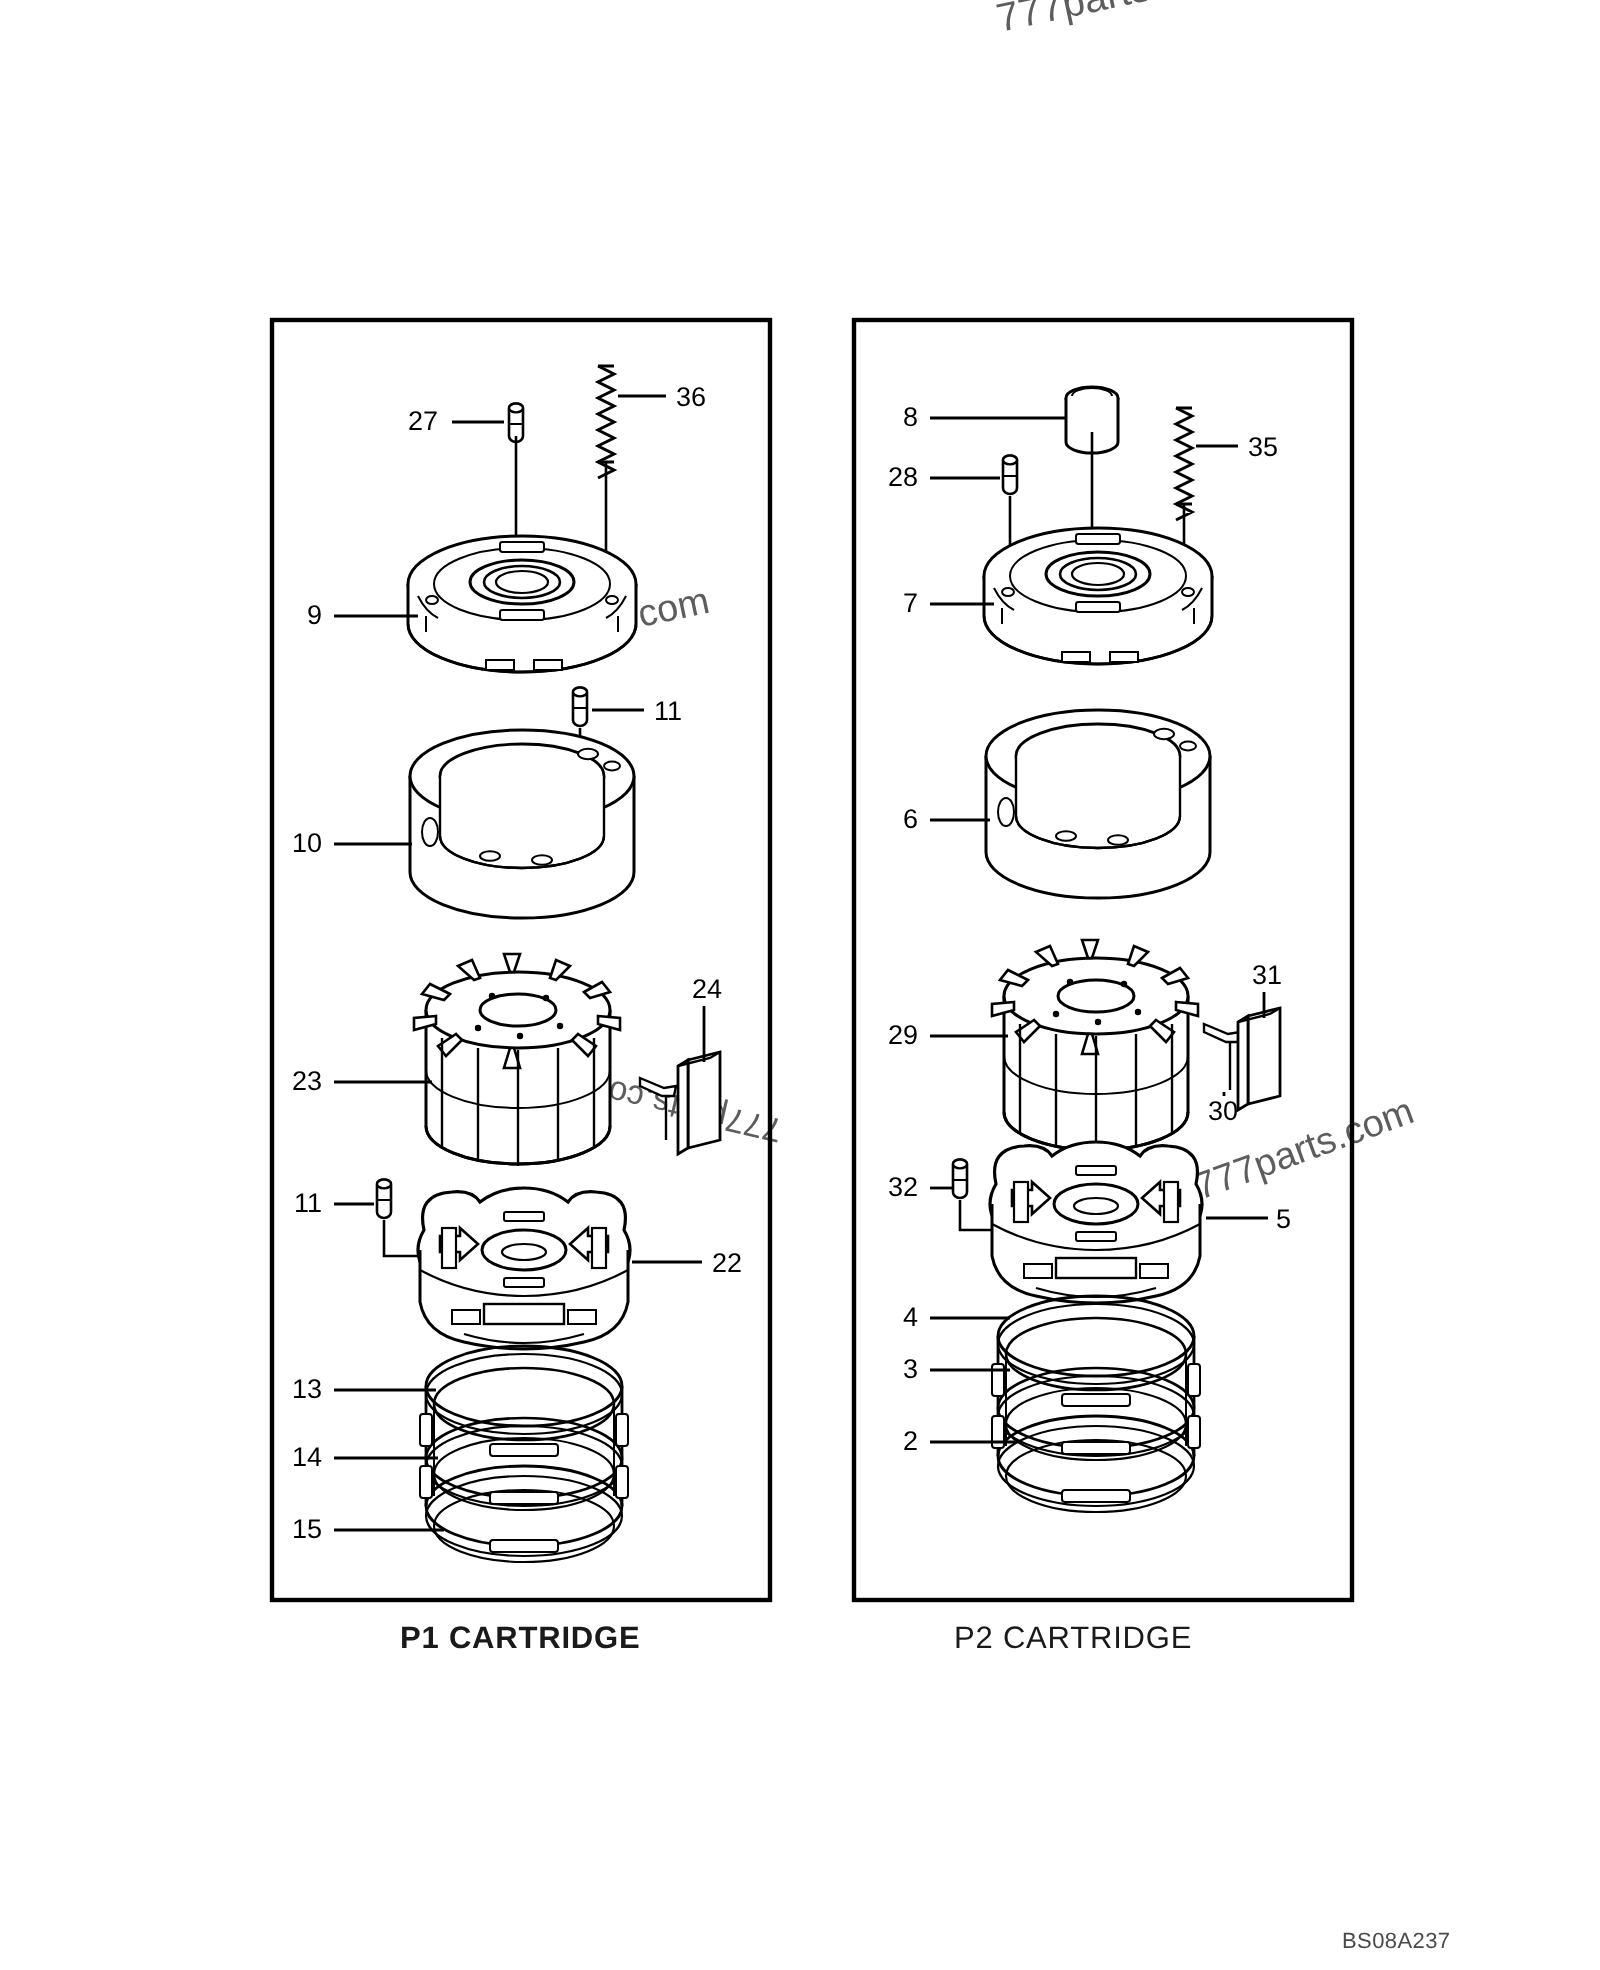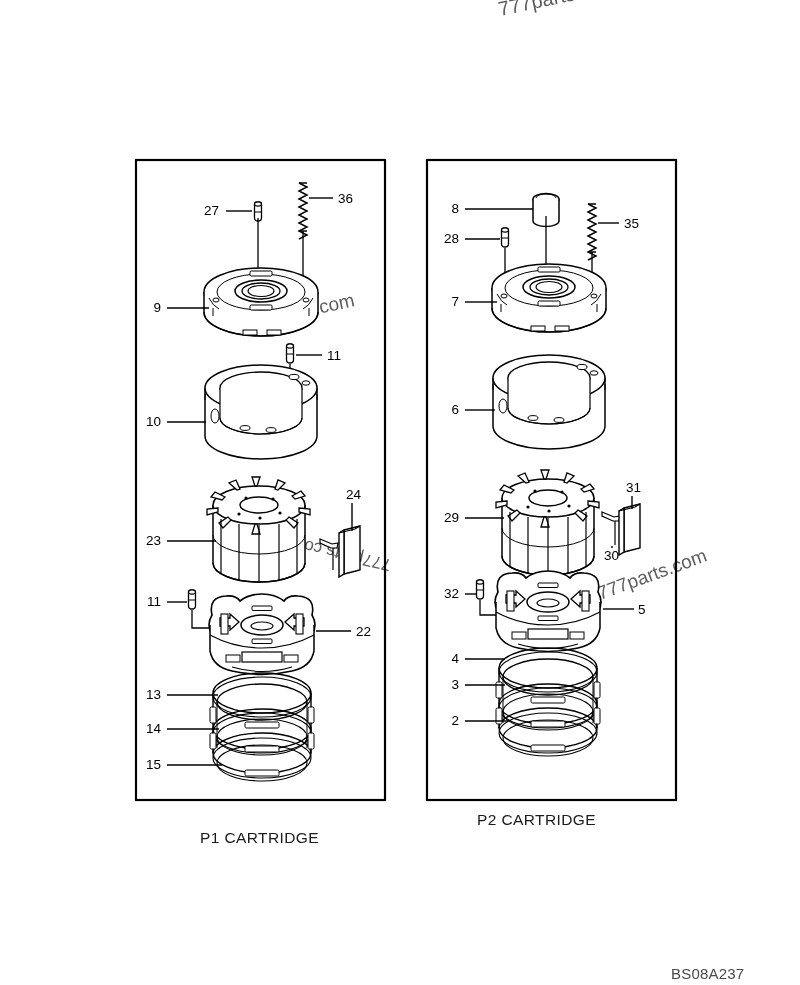--- a/index.html
+++ b/index.html
@@ -27,27 +27,27 @@
     height: 985px;
   }
   .panel-caption {
     position: absolute;
     font-size: 15.5px;
     letter-spacing: 0.4px;
     color: #1a1a1a;
     white-space: nowrap;
     font-family: "Liberation Sans", sans-serif;
   }
-  #caption-p1 { left: 200px; top: 829px; }
+  #caption-p1 { left: 200px; top: 811px; font-weight: bold; }
   #caption-p2 { left: 477px; top: 811px; }
   .drawing-code {
     position: absolute;
     left: 671px;
     top: 965px;
-    font-size: 15px;
+    font-size: 11px;
     color: #4a4a4a;
     letter-spacing: 0.2px;
     font-family: "Liberation Sans", sans-serif;
   }
   .callout {
     font-family: "Liberation Sans", sans-serif;
     font-size: 13.5px;
     fill: #000;
   }
   .wm {

